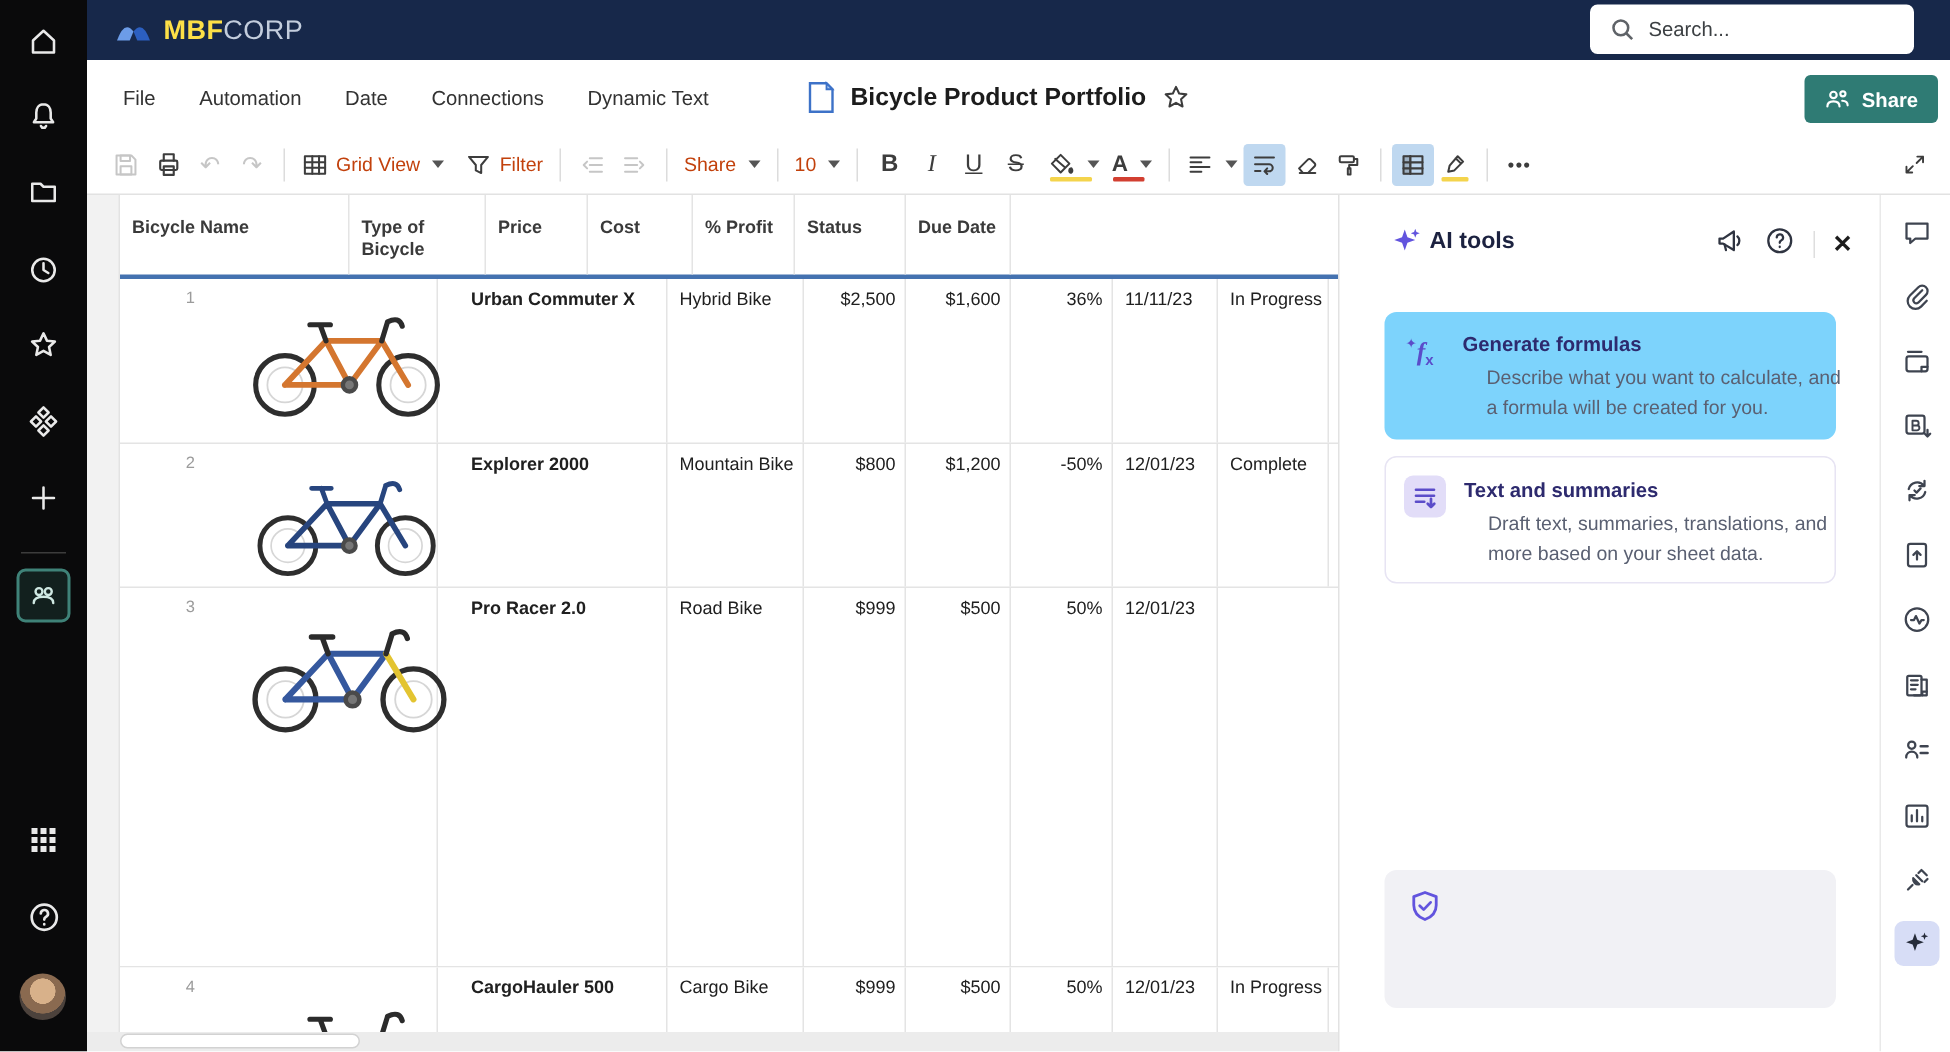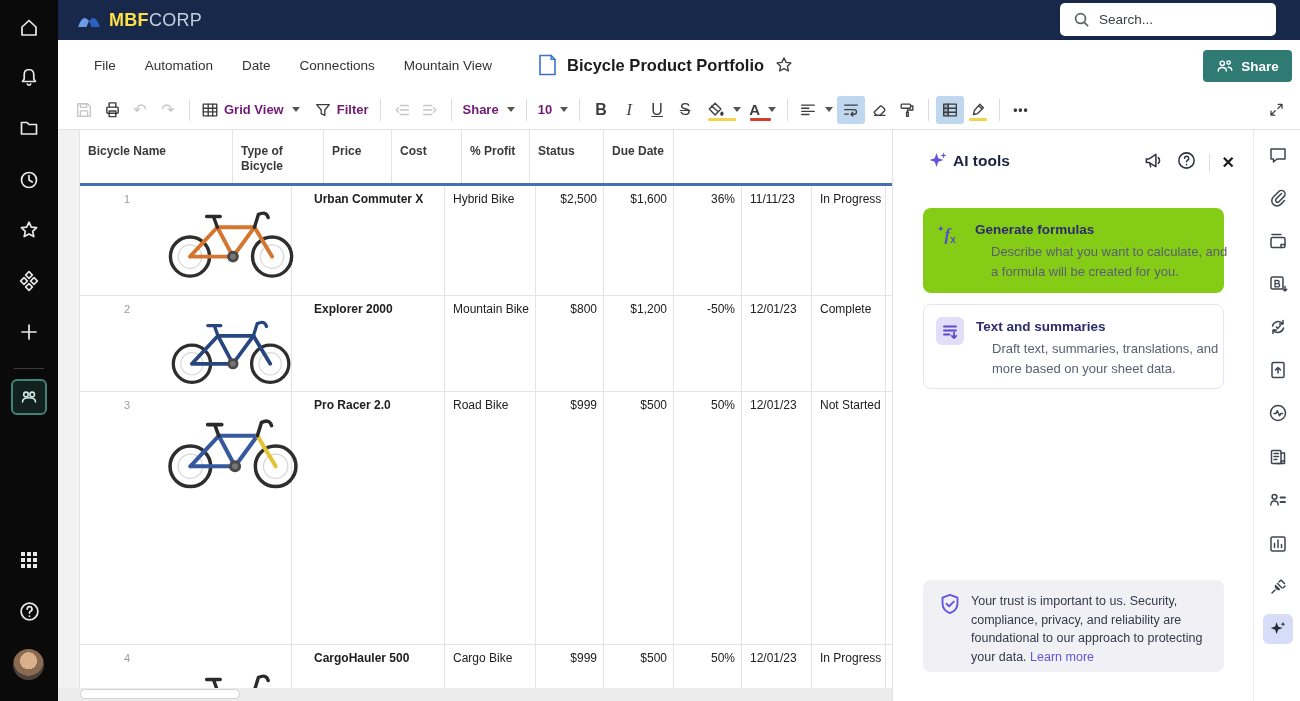--- a/index.html
+++ b/index.html
@@ -22,37 +22,37 @@
   .brand { font-size:18px; letter-spacing:.3px; }
   .brand b { color:#fde047; font-weight:700; }
   .brand span { color:#c3cddd; font-weight:400; }
   #searchbox { position:absolute; right:24px; top:3px; width:216px; height:33px; background:#fff; border-radius:5px; display:flex; align-items:center; padding-left:13px; gap:9px; }
   #searchbox svg { stroke:#5f6368; fill:none; stroke-width:1.8; }
   #searchbox input { border:none; outline:none; font-size:13.5px; color:#222; width:160px; font-family:"Liberation Sans",sans-serif; }
   #searchbox input::placeholder { color:#3c4043; }
 
   
   #menubar { position:absolute; left:58px; top:40px; width:1242px; height:50px; background:#fff; }
-  .menu-items { position:absolute; left:36px; top:0; height:50px; display:flex; align-items:center; gap:29px; }
+  .menu-items { position:absolute; left:24px; top:0; height:50px; display:flex; align-items:center; gap:29px; }
   .menu-item { font-size:13.5px; color:#323232; cursor:pointer; }
   #title-group { position:absolute; left:480px; top:0; height:50px; display:flex; align-items:center; gap:10px; }
   #doc-title { font-size:16.5px; font-weight:700; color:#1c1c1c; }
   #share-btn { position:absolute; right:8px; top:10px; width:89px; height:32px; background:#2f7b74; border-radius:4px; display:flex; align-items:center; justify-content:center; gap:7px; cursor:pointer; }
   #share-btn svg { stroke:#fff; fill:none; stroke-width:1.6; stroke-linecap:round; }
   #share-btn span { color:#fff; font-size:13.5px; font-weight:700; }
 
   
   #toolbar { position:absolute; left:58px; top:90px; width:1242px; height:40px; background:#fff; border-bottom:1px solid #e2e2e2; display:flex; align-items:center; padding-left:12px; }
   .tb-btn { height:28px; min-width:28px; border-radius:3px; display:flex; align-items:center; justify-content:center; padding:0 4px; cursor:pointer; position:relative; gap:5px; }
   .tb-btn svg { stroke:#3d3d3d; fill:none; stroke-width:1.5; stroke-linecap:round; stroke-linejoin:round; }
   .tb-btn.disabled svg { stroke:#c6c6c6; }
   .tb-btn.disabled { color:#c6c6c6; cursor:default; }
   .tb-btn.active { background:#bfd8f0; }
   .tb-div { width:1px; height:22px; background:#dcdcdc; margin:0 7px; }
-  .tb-label { font-size:13px; font-weight:700; color:#701a75; }
+  .tb-label { font-size:13px; font-weight:400; color:#c2410c; }
   .caret { width:0; height:0; border-left:4px solid transparent; border-right:4px solid transparent; border-top:5px solid #555; margin-left:3px; }
   .glyph { font-size:16px; color:#3d3d3d; }
   .colorbar { position:absolute; bottom:3px; left:5px; right:9px; height:3px; border-radius:1px; }
   #expand-btn { position:absolute; right:10px; }
 
   
   #grid { position:absolute; left:58px; top:130px; width:834px; height:558px; background:#fff; overflow:hidden; }
   #gutter { position:absolute; left:0; top:0; width:22px; height:558px; background:#f2f2f2; border-right:1px solid #e3e3e3; z-index:5; }
   .grow { display:flex; margin-left:22px; border-bottom:1px solid #e4e4e4; position:relative; background:#fff; }
   .gcell { border-right:1px solid #e4e4e4; padding-top:6px; font-size:12px; color:#202020; overflow:hidden; }
@@ -76,21 +76,21 @@
   
   #ai-panel { position:absolute; left:892px; top:130px; width:361px; height:571px; background:#fff; border-left:1px solid #e2e2e2; }
   #ai-head { position:absolute; left:0; top:18px; width:100%; height:30px; }
   #ai-title { position:absolute; left:60px; top:4px; font-size:15.5px; font-weight:700; color:#1c2240; }
   .ai-sparkle { position:absolute; left:34px; top:2px; }
   #ai-head-icons { position:absolute; right:18px; top:2px; display:flex; align-items:center; gap:12px; }
   #ai-head-icons svg { stroke:#2f3441; fill:none; stroke-width:1.6; stroke-linecap:round; stroke-linejoin:round; }
   .ai-hdiv { width:1px; height:18px; background:#dedede; }
   .ai-close { font-size:16px; font-weight:700; color:#1c1c1c; cursor:pointer; }
   .ai-card { position:absolute; left:30px; width:301px; height:85px; border-radius:8px; cursor:pointer; }
-  .ai-card.purple { background:#84cc16; }
+  .ai-card.purple { background:#7dd3fc; }
   .ai-card.outline { background:#fff; border:1px solid #e7e4f3; }
   .card-title { position:absolute; left:52px; top:14px; font-size:13.5px; font-weight:700; color:#2d2a6e; }
   .card-body { position:absolute; left:68px; top:34px; width:246px; font-size:13px; line-height:20px; color:#5a6072; }
   .fx-ic { position:absolute; left:14px; top:16px; color:#5b4cc9; font-size:17px; }
   .fx-ic .fxf { font-family:"Liberation Serif",serif; font-style:italic; font-weight:700; }
   .fx-ic .fxx { font-size:10px; vertical-align:-3px; font-weight:700; }
   .fx-ic .fxs { font-size:9px; vertical-align:8px; }
   .ts-ic { position:absolute; left:12px; top:12px; width:28px; height:28px; background:#e2ddf8; border-radius:6px; display:flex; align-items:center; justify-content:center; }
   .ts-ic svg { stroke:#5b4cc9; fill:none; stroke-width:1.8; stroke-linecap:round; stroke-linejoin:round; }
   #trust-card { position:absolute; left:30px; top:450px; width:301px; height:92px; background:#f1f1f5; border-radius:8px; }
@@ -198,21 +198,21 @@
       <input type="text" placeholder="Search..." style="">
     </div>
   </header>
 
   <div id="menubar">
     <div class="menu-items">
       <span class="menu-item">File</span>
       <span class="menu-item">Automation</span>
       <span class="menu-item">Date</span>
       <span class="menu-item">Connections</span>
-      <span class="menu-item">Mountain View</span>
+      <span class="menu-item">Dynamic Text</span>
     </div>
     <div id="title-group">
       <svg width="19" height="22" viewBox="0 0 19 22">
           <path d="M2 1.5 H13 L17 5.5 V20.5 H2 Z" fill="#fff" stroke="#3d72c8" stroke-width="1.6"></path>
           <path d="M13 1.5 V5.5 H17 Z" fill="#a6c6f0" stroke="#3d72c8" stroke-width="1.2"></path>
         </svg>
       <span id="doc-title">Bicycle Product Portfolio</span>
       <svg width="20" height="20" viewBox="0 0 22 22">
           <path d="M11 3.2 L13.3 8.1 18.6 8.7 14.7 12.3 15.8 17.6 11 14.9 6.2 17.6 7.3 12.3 3.4 8.7 8.7 8.1 Z" fill="none" stroke="#3c3c3c" stroke-width="1.5" stroke-linejoin="round"></path>
         </svg>
@@ -433,21 +433,20 @@
           <path class="part" d="M50 32 L46 21 M39 21 H53 M88 32 L92 19 M92 19 q8 -4 10 3"></path>
           <circle class="crank" cx="66" cy="62" r="4.5"></circle>
         </svg>
       </div>
       <div class="gcell w-name name-cell">Pro Racer 2.0</div>
       <div class="gcell w-type l">Road Bike</div>
       <div class="gcell w-price r">$999</div>
       <div class="gcell w-cost r">$500</div>
       <div class="gcell w-profit r">50%</div>
       <div class="gcell w-due l">12/01/23</div>
-      <div class="gcell w-status l">Not Started</div>
     </div>
 
     <div class="grow" style="height:110px">
       <div class="gcell w-img">
         <span class="rownum">4</span>
         <svg class="bike" style="top: 14px; --c1: #c0392b; --c2: #2b2b2b; --c3: #c0392b;" width="128" height="86" viewBox="0 0 130 88">
           <circle class="tyre" cx="22" cy="62" r="20"></circle>
             <circle class="rim" cx="22" cy="62" r="12"></circle>
           <circle class="tyre" cx="106" cy="62" r="20"></circle>
             <circle class="rim" cx="106" cy="62" r="12"></circle>
@@ -512,21 +511,20 @@
       <div class="card-body">Draft text, summaries, translations, and more based on your sheet data.</div>
     </div>
 
     <div id="trust-card">
       <span class="shield-ic">
         <svg width="22" height="22" viewBox="0 0 20 20">
             <path d="M10 1.8 L16.8 4.3 V9.5 c0 4.3-2.9 7.2-6.8 8.7 C6.1 16.7 3.2 13.8 3.2 9.5 V4.3 Z" fill="none" stroke="#6254de" stroke-width="1.7" stroke-linejoin="round"></path>
             <path d="M6.8 9.8 L9.2 12.2 L13.4 7.8" fill="none" stroke="#6254de" stroke-width="1.7" stroke-linecap="round" stroke-linejoin="round"></path>
           </svg>
       </span>
-      <div id="trust-text"><span>Your trust is important to us. Security, compliance, privacy, and reliability are foundational to our approach to protecting your data. </span><a>Learn more</a></div>
     </div>
   </aside>
 
   <aside id="rail">
     <div class="rail-ic" style="top:13px">
         <svg width="20" height="20" viewBox="0 0 20 20">
           <path d="M3 4 H17 V14 H9 L5.5 17 V14 H3 Z"></path>
         </svg>
       </div>
     <div class="rail-ic" style="top:55px">

